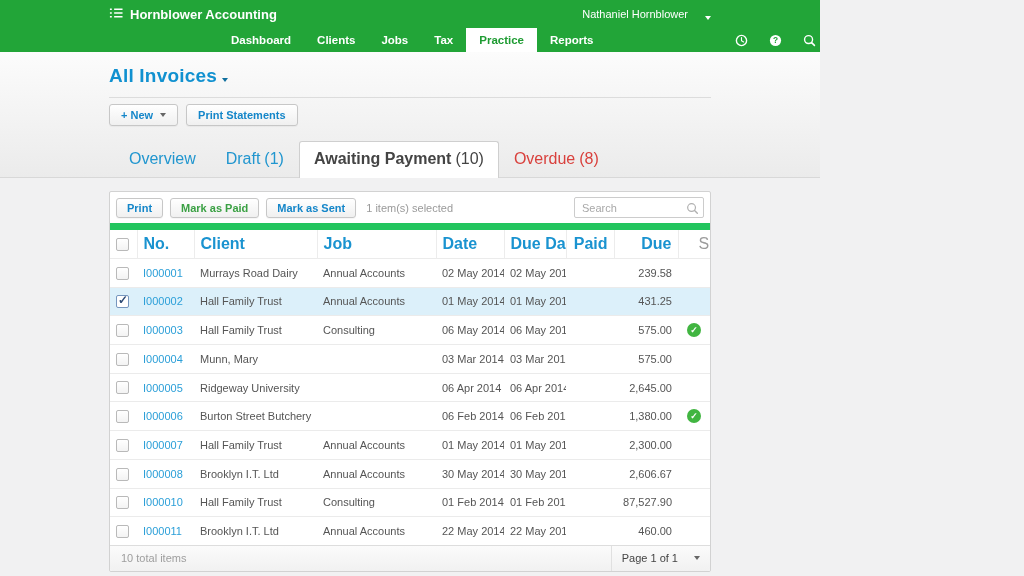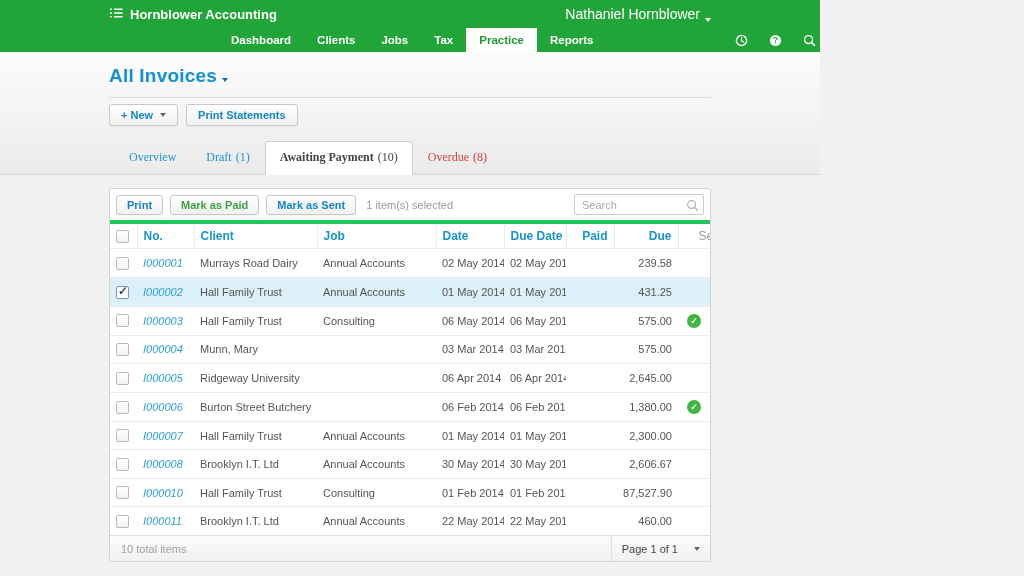--- a/index.html
+++ b/index.html
@@ -10,21 +10,21 @@
     overflow:hidden;
     -webkit-font-smoothing:antialiased;
   }
   .screen { width:820px; height:576px; position:relative; }
 
   
   .topbar { background:#22a538; height:28px; display:flex; justify-content:center; }
   .navbar { background:#22a538; height:24px; display:flex; justify-content:flex-end; }
   .band-inner { width:602px; display:flex; align-items:center; }
   .brand { display:flex; align-items:center; gap:7px; color:#fff; font-size:13px; font-weight:bold; }
-  .user-menu { margin-left:auto; display:flex; align-items:flex-end; gap:5px; color:#fff; font-size:14px; cursor:pointer; }
+  .user-menu { margin-left:auto; display:flex; align-items:flex-end; gap:17px; color:#fff; font-size:11px; cursor:pointer; }
   .nav-items { display:flex; height:24px; }
   .nav-item { color:#fff; font-size:11.5px; font-weight:bold; padding:0 13px; display:flex; align-items:center; cursor:pointer; }
   .nav-item.active { background:#fff; color:#1f9c33; }
   .nav-icons { margin-left:auto; display:flex; align-items:center; gap:21px; padding-right:4px; }
   .nav-icons .icon { display:inline-flex; cursor:pointer; }
 
   
   .caret { width:0; height:0; border-left:4px solid transparent; border-right:4px solid transparent; border-top:4px solid #fff; display:inline-block; }
   .caret.small { border-left-width:3px; border-right-width:3px; border-top-width:4px; }
   .caret.dark { border-top-color:#666; }
@@ -40,23 +40,23 @@
   .btn {
     display:inline-flex; align-items:center; gap:7px;
     background:linear-gradient(#ffffff,#f0f0f0);
     border:1px solid #c7c7c7; border-radius:3px;
     padding:4px 11px; font-size:11px; font-weight:bold;
     color:#1486c9; cursor:pointer; box-shadow:0 1px 1px rgba(0,0,0,.04);
   }
   .btn.green-text { color:#3ba144; }
   .tabbar { margin-top:15px; display:flex; align-items:flex-end; padding-left:5px; }
   .tab {
-    font-size:12px; padding:8px 14px 9px; cursor:pointer;
+    font-size:16px; padding:8px 14px 9px; cursor:pointer;
     border:1px solid transparent; border-bottom:none; border-radius:3px 3px 0 0;
-    display:flex; gap:4px; margin-bottom:0;font-family:Liberation Serif, serif;
+    display:flex; gap:4px; margin-bottom:0;
   }
   .tab.blue { color:#2196cf; }
   .tab.red { color:#d9413d; }
   .tab.active { background:#fff; border-color:#cfcfcf; color:#444; margin-bottom:-1px; padding-bottom:10px; }
   .tab.active .tab-label { font-weight:bold; }
   .tab .tab-count { }
 
   
   .panel { width:602px; margin:13px auto 0; background:#fff; border:1px solid #d2d2d2; border-radius:2px; }
   .toolbar { display:flex; align-items:center; gap:7px; padding:5px 6px; }
@@ -67,34 +67,34 @@
     width:130px; height:21px; border:1px solid #ccc; border-radius:2px;
     font-family:"Liberation Sans", sans-serif; font-size:11px; color:#555;
     padding:0 22px 0 7px; outline:none;
   }
   .searchbox input::placeholder { color:#a8a8a8; }
   .searchbox .icon { position:absolute; right:5px; top:4px; }
 
   
   table { width:100%; border-collapse:collapse; table-layout:fixed; }
   thead th {
-    color:#1a93d0; font-size:12px; font-weight:bold; text-align:left;
-    padding:5px 6px; border-top:4px solid #22c55e; border-left:1px solid #ececec;
+    color:#1a93d0; font-size:16px; font-weight:bold; text-align:left;
+    padding:5px 6px; border-top:7px solid #22c55e; border-left:1px solid #ececec;
     white-space:nowrap; overflow:hidden;
   }
   thead th:first-child { border-left:none; }
   thead th.num { text-align:right; }
   thead th.muted { color:#9b9b9b; font-weight:normal;padding-left:20px; }
   tbody td {
     font-size:11px; color:#555; padding:7px 6px; border-top:1px solid #ebebeb;
     white-space:nowrap; overflow:hidden;
   }
   tbody td.num { text-align:right; }
   tbody tr.selected td { background:#dcf0fa; }
-  td.inv-no a, td.inv-no span { color:#2b9fd8; cursor:pointer;font-style:italic; }
+  td.inv-no a, td.inv-no span { color:#2b9fd8; cursor:pointer; }
   .cb {
     width:13px; height:13px; border:1px solid #b9b9b9; border-radius:2px;
     background:linear-gradient(#fff,#f3f3f3); display:inline-block; cursor:pointer;
     position:relative; vertical-align:middle;
   }
   .cb.checked { border-color:#7696be; background:#fff; }
   .cb.checked::after {
     content:"\2713"; position:absolute; left:1px; top:-3px;
     color:#2c4a75; font-size:12px; font-weight:bold;
   }

